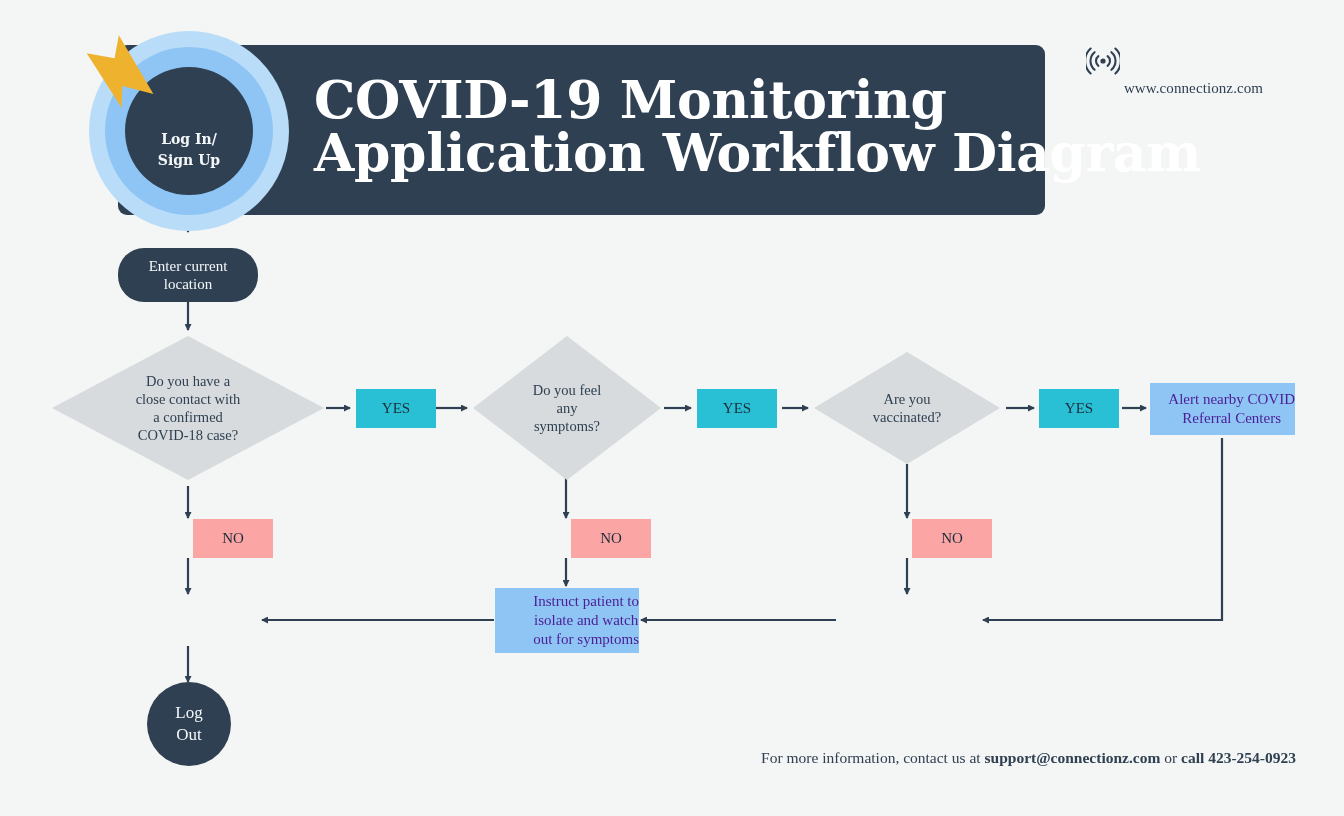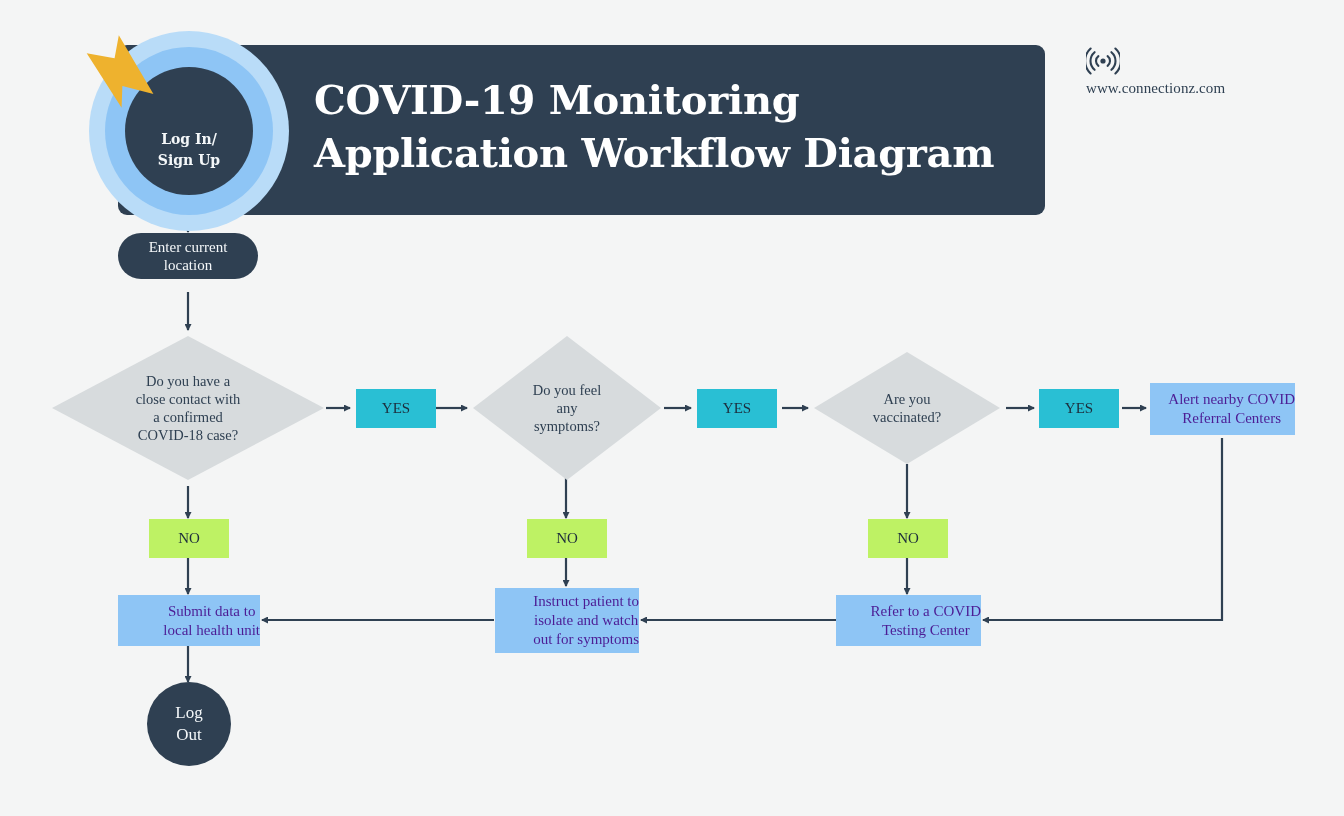--- a/index.html
+++ b/index.html
@@ -29,21 +29,21 @@
     border-radius: 9px;
   }
   #header-title {
     position: absolute;
     left: 196px;
     top: 28px;
     width: 700px;
     color: #ffffff;
     font-family: "DejaVu Serif", "Liberation Serif", serif;
     font-weight: bold;
-    font-size: 40px;
+    font-size: 52px;
     line-height: 53px;
     letter-spacing: -0.3px;
   }
   #header-title .ln { display: block; white-space: nowrap; }
 
   
   #start-node { left: 89px; top: 31px; width: 200px; height: 200px; }
   #ring-outer {
     position: absolute; left: 0; top: 0;
     width: 200px; height: 200px; border-radius: 50%;
@@ -79,21 +79,21 @@
   #logo-row { display: flex; align-items: center; gap: 10px; }
   #logo-wordmark {
     color: #2f4052;
     font-family: "DejaVu Serif", "Liberation Serif", serif;
     font-weight: bold;
     font-size: 22px;
     letter-spacing: 0.4px;
   }
   #logo-url {
     margin-top: 4px;
-    text-align: left;
+    text-align: center;
     color: #2f4052;
     font-size: 15px;
     letter-spacing: 0.1px;
   }
 
   
   .node {
     display: flex; align-items: center; justify-content: center;
     text-align: center;
     box-sizing: border-box;
@@ -120,23 +120,24 @@
     line-height: 18px;
     background: #d7dbdd;
     clip-path: polygon(50% 0%, 100% 50%, 50% 100%, 0% 50%);
   }
   .yes-box {
     background: #29bfd4;
     color: #1d2d3c;
     font-size: 15px;
   }
   .no-box {
-    background: #bef264;
+    background: #fca5a5;
     color: #1d2d3c;
     font-size: 15px;
+    margin-left: 44px;
   }
   .process-box {
     background: #8ec5f5;
     color: #4c1d95;
     font-size: 15px;
     line-height: 19px;
     justify-content: flex-end;
   }
 
   
@@ -232,21 +233,21 @@
           <path d="M25.4,6.2 A11.5,11.5 0 0 1 25.4,23.8"></path>
           <path d="M4.6,2.5 A17,17 0 0 0 4.6,27.5"></path>
           <path d="M29.4,2.5 A17,17 0 0 1 29.4,27.5"></path>
         </g>
         <circle cx="17" cy="15" r="2.6" fill="#2f4052"></circle>
       </svg>
     </div>
     <div id="logo-url">www.connectionz.com</div>
   </div>
 
-  <div class="abs node terminal-round" style="left:118px; top:233px; width:140px; height:46px;">
+  <div class="abs node terminal-round" style="left:118px; top:248px; width:140px; height:54px;">
     <span class="node-text">Enter current
 location</span>
   </div>
 
   <div class="abs node decision" style="left:52px; top:336px; width:272px; height:144px;">
     <span class="node-text">Do you have a
 close contact with
 a confirmed
 COVID-18 case?</span>
   </div>
@@ -284,35 +285,30 @@
 
   <div class="abs node no-box" style="left:868px; top:519px; width:80px; height:39px;">
     <span class="node-text">NO</span>
   </div>
 
   <div class="abs node process-box" style="left:1150px; top:383px; width:145px; height:52px;">
     <span class="node-text">Alert nearby COVID
 Referral Centers</span>
   </div>
 
-  <div class="abs node process-box" style="left:836px; top:595px; width:145px; height:51px;">
-    <span class="node-text">Refer to a COVID
-Testing Center</span>
-  </div>
 
   <div class="abs node process-box" style="left:495px; top:588px; width:144px; height:65px;">
     <span class="node-text">Instruct patient to
 isolate and watch
 out for symptoms</span>
   </div>
 
-  <div class="abs node process-box" style="left:118px; top:595px; width:142px; height:51px;">
-    <span class="node-text">Submit data to
-local health unit</span>
-  </div>
 
   <div class="abs node circle-end" style="left:147px; top:682px; width:84px; height:84px;">
     <span class="node-text">Log
 Out</span>
   </div>
 
+  <div id="footer" class="abs">
+    <span>For more information, contact us at </span><b>support@connectionz.com</b><span> or </span><b>call 423-254-0923</b>
+  </div>
 
 </div>
 
 </body></html>

